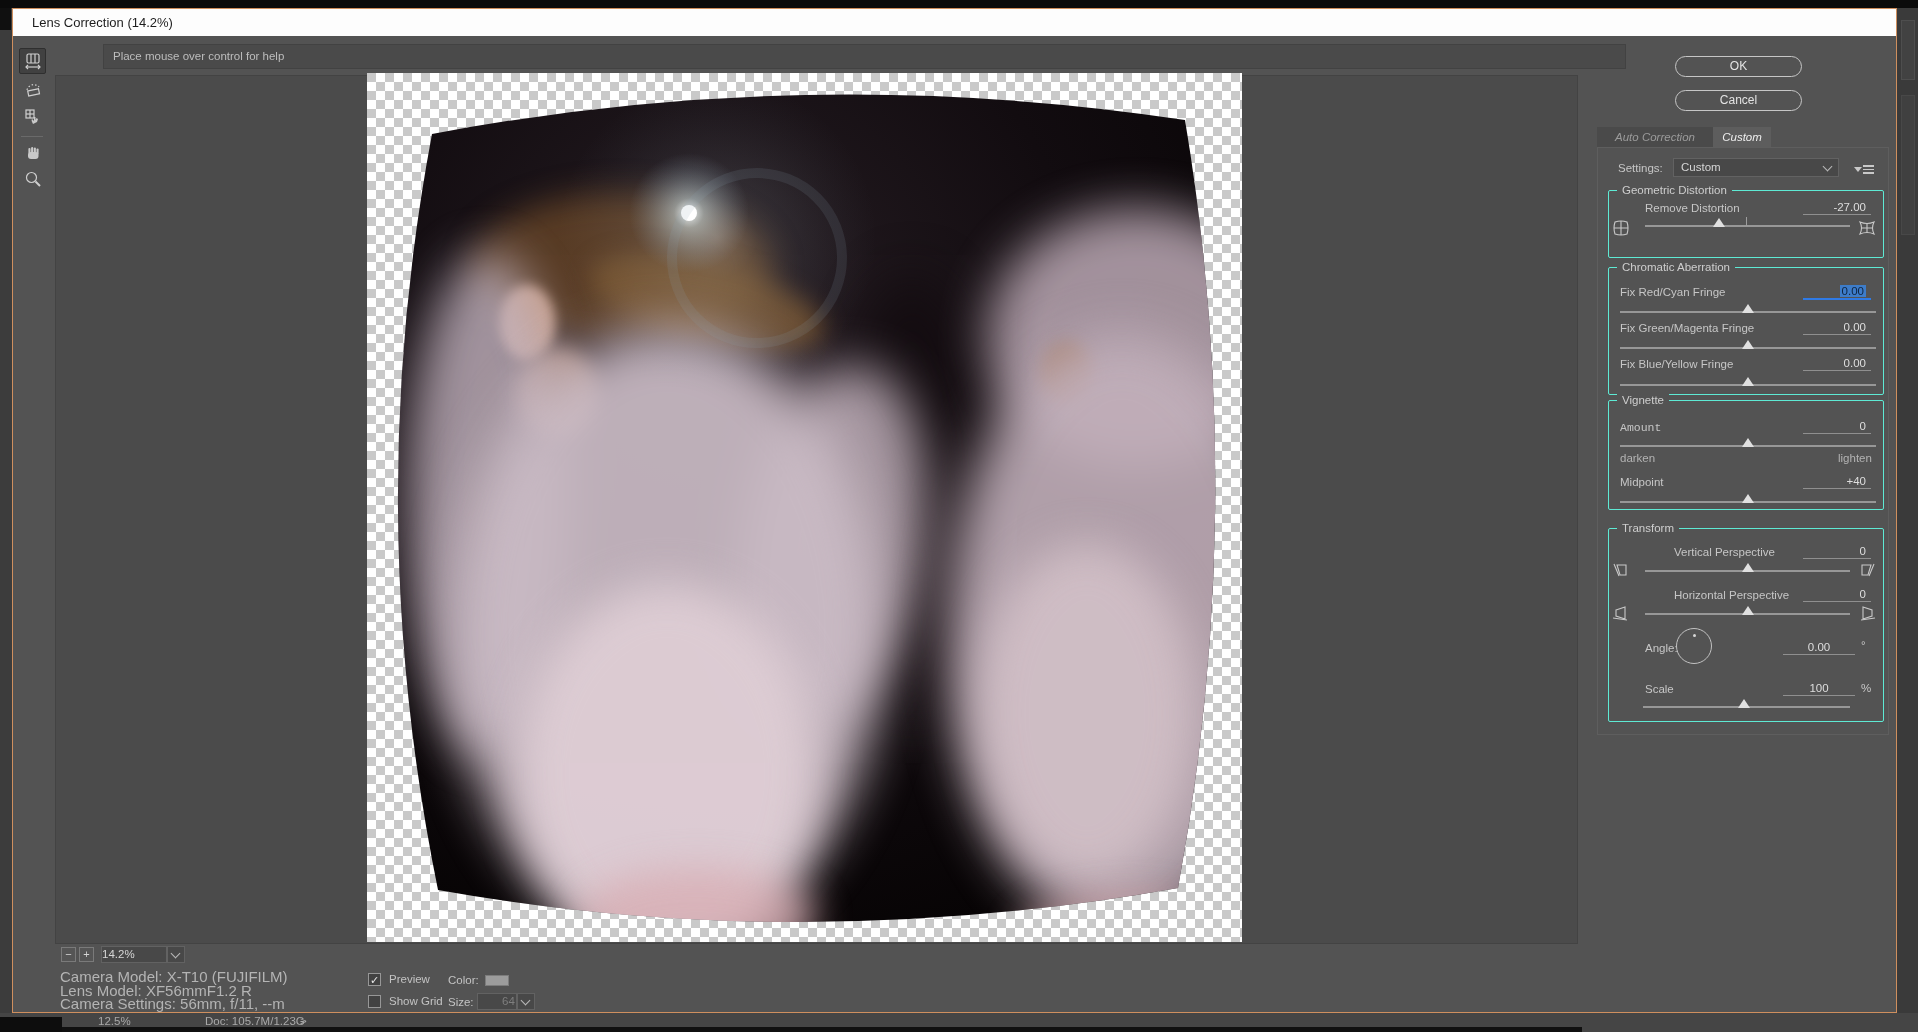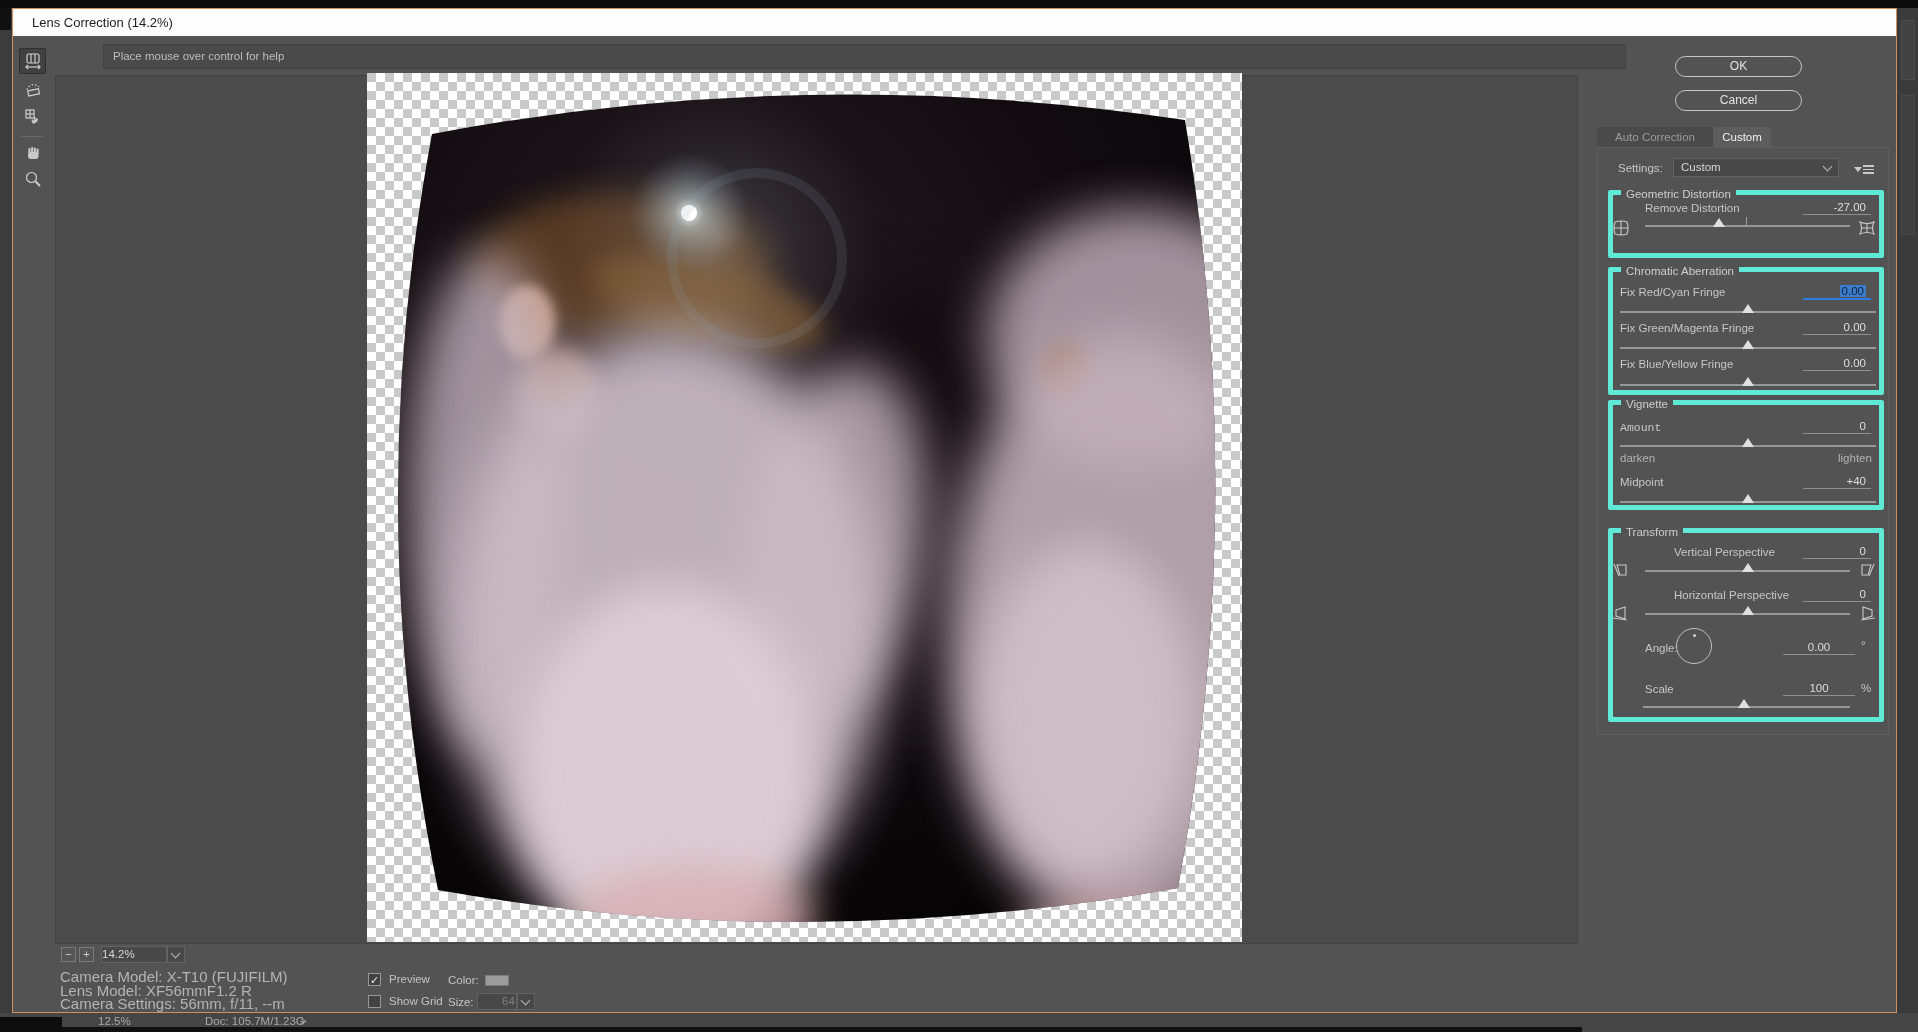--- a/index.html
+++ b/index.html
@@ -14,25 +14,25 @@
   .tool{position:absolute;left:6px;width:27px;height:26px;display:flex;align-items:center;justify-content:center;border-radius:2px;}
   .tool.sel{background:#414141;border:1px solid #2f2f2f;}
   .tool svg{stroke:#cfcfcf;fill:none;stroke-width:1.2;}
   .tsep{position:absolute;left:8px;width:22px;height:1px;background:#6a6a6a;}
   
   .helpbar{position:absolute;left:42px;top:8px;width:1523px;height:25px;background:#4a4a4a;border:1px solid #424242;color:#bdbdbd;font-size:11.5px;line-height:23px;padding-left:9px;margin-left:48px;}
   .preview{position:absolute;left:42px;top:39px;width:1523px;height:869px;background:#4b4b4b;border:1px solid #434343;}
   .checker{position:absolute;left:354px;top:37px;width:875px;height:869px;background:repeating-conic-gradient(#ffffff 0% 25%, #c9c9c9 0% 50%) 0 0 / 18px 18px;}
   
   .pillbtn{position:absolute;left:1662px;width:127px;height:21px;border:1px solid #c6c6c6;border-radius:11px;background:transparent;color:#e3e3e3;font-size:12px;line-height:19px;text-align:center;}
-  .tab{position:absolute;top:91px;height:20px;font-size:11.5px;line-height:20px;text-align:center;}
+  .tab{position:absolute;top:91px;height:20px;font-size:11.5px;line-height:20px;text-align:center;font-style:italic;}
   .tab.inactive{background:#4a4a4a;color:#9b9b9b;}
   .tab.active{background:#5d5d5d;color:#efefef;}
   .panelbox{position:absolute;left:1584px;top:111px;width:292px;height:588px;border:1px solid #5e5e5e;background:#535353;}
-  .fieldset{position:absolute;border:5px solid #5eead4;border-radius:2px;}
+  .fieldset{position:absolute;border:1px solid #5eead4;border-radius:2px;}
   .legend{position:absolute;top:-7px;left:8px;background:#535353;padding:0 5px;font-size:11.5px;color:#cecece;white-space:nowrap;}
   .lbl{position:absolute;font-size:11.5px;color:#c6c6c6;white-space:nowrap;}
   .val{position:absolute;font-size:11.5px;color:#dedede;border-bottom:1px solid #8f8f8f;text-align:right;padding:0 5px 1px 0;white-space:nowrap;}
   .val.center{text-align:center;padding-right:0;}
   .val .sel{background:#3d7cc9;color:#0e2340;padding:0 2px;}
   .val.bluline{border-bottom:2px solid #2f7ae5;}
   
   .slider{position:absolute;height:12px;}
   .track{position:absolute;left:0;right:0;top:7px;height:2px;background:#979797;}
   .thumb{position:absolute;top:0;width:0;height:0;border-left:6px solid transparent;border-right:6px solid transparent;border-bottom:9px solid #e0e0e0;margin-left:-6px;}

